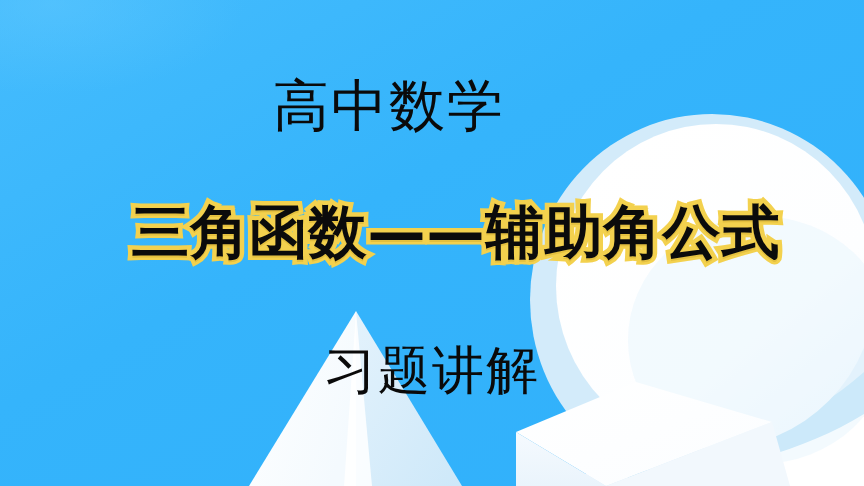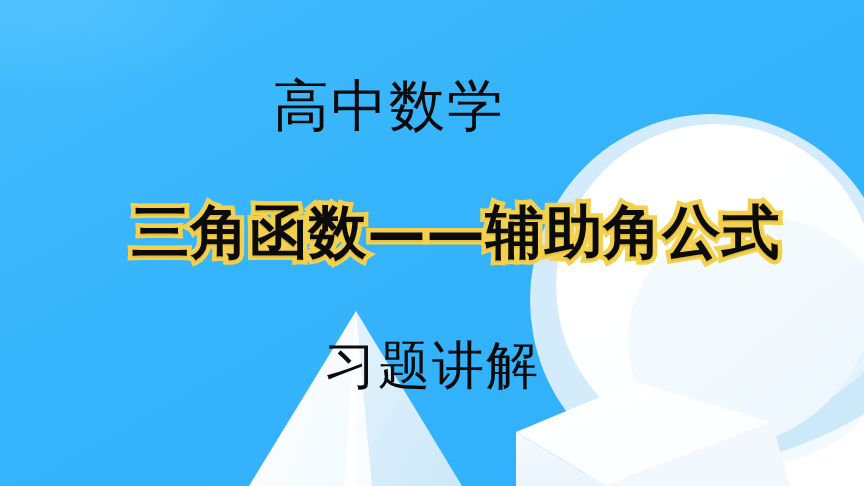--- a/index.html
+++ b/index.html
@@ -71,21 +71,21 @@
     position: absolute;
     top: 344px;
     left: 0;
     width: 864px;
     text-align: center;
     font-size: 52px;
     line-height: 1;
     font-weight: 400;
     color: #0a0a0a;
     letter-spacing: 2px;
-    font-family: Liberation Mono, monospace;
+    font-family: Liberation Sans, sans-serif;
   }
 </style>
 </head>
 <body>
 
 <div id="slide">
 
   <svg id="bg-svg" viewBox="0 0 864 486" preserveAspectRatio="none" xmlns="http://www.w3.org/2000/svg">
     <defs>
       <linearGradient id="gradBg" x1="0" y1="0" x2="1" y2="1">

